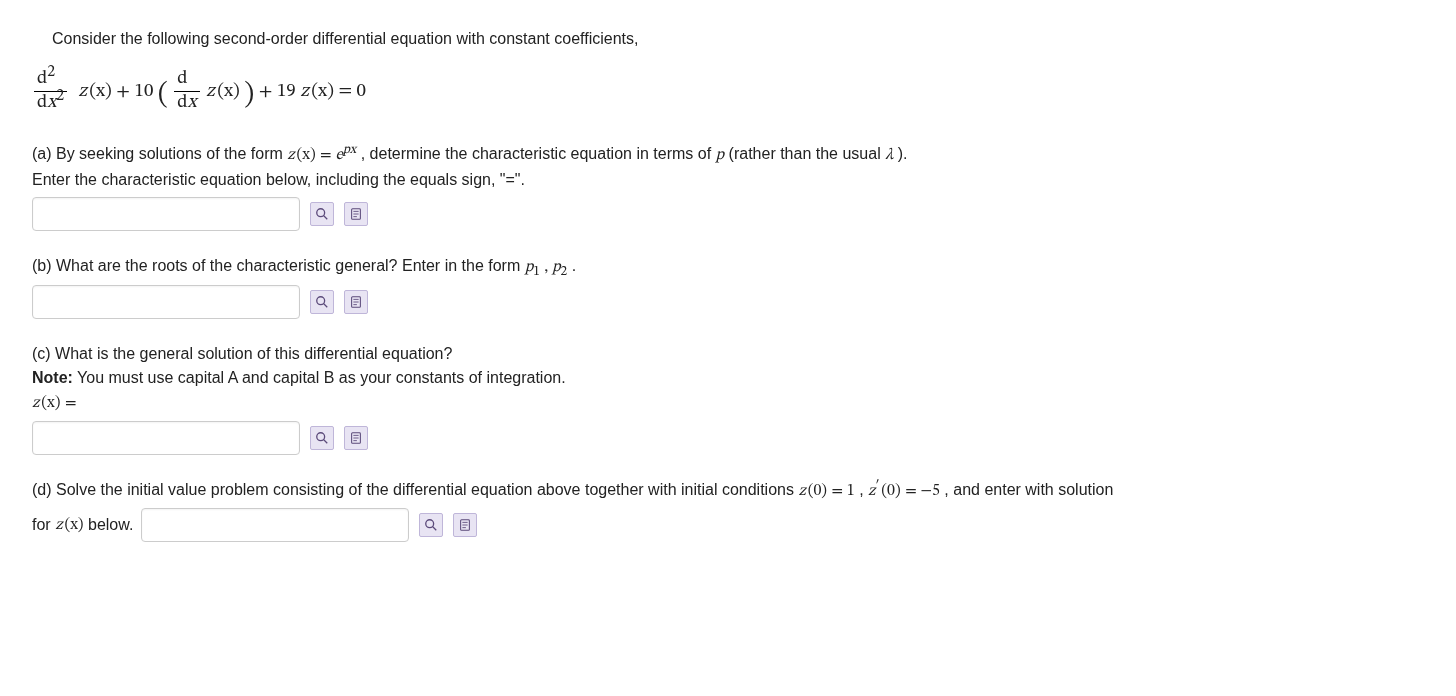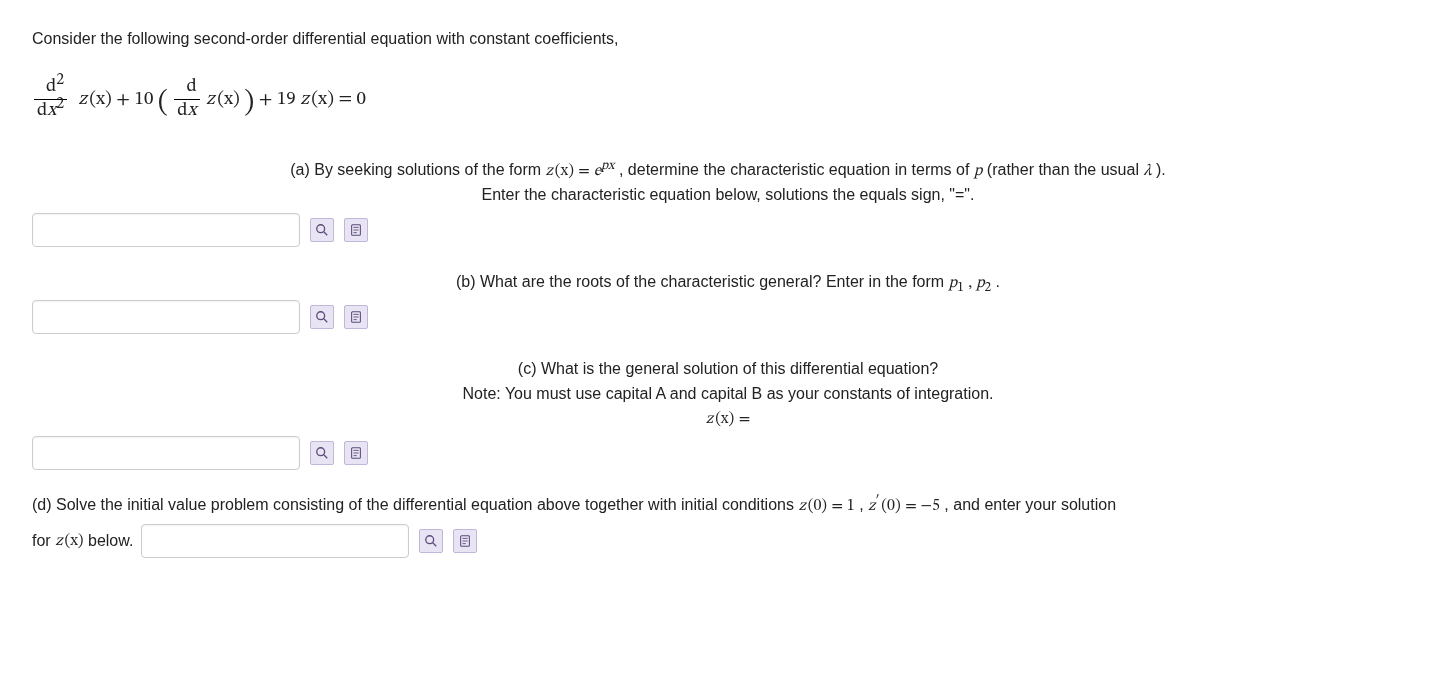--- a/index.html
+++ b/index.html
@@ -8,39 +8,40 @@
     font-family: Arial, Helvetica, sans-serif;
     font-size: 16px;
     color: #222;
     background: #fff;
     line-height: 1.4;
     width: 1456px;
     box-sizing: border-box;
   }
   .para {
     margin-bottom: 16px;
+    margin-left: 20px;
   }
   .eq-display {
     font-family: "Cambria Math", "STIX Two Math", "Times New Roman", serif;
     font-size: 19px;
     margin: 18px 0 28px 0;
   }
   .math {
     font-family: "Cambria Math", "STIX Two Math", "Times New Roman", serif;
     font-style: italic;
   }
   .mathrm {
     font-family: "Cambria Math", "STIX Two Math", "Times New Roman", serif;
     font-style: normal;
   }
   .frac {
     display: inline-block;
     vertical-align: middle;
-    text-align: right;
-    margin: 8px 2px;
+    text-align: left;
+    margin: 0 2px;
   }
   .frac .num {
     display: block;
     border-bottom: 1px solid #000;
     padding: 0 3px;
     line-height: 1.2;
   }
   .frac .den {
     display: block;
     padding: 0 3px;
@@ -76,23 +77,23 @@
     cursor: pointer;
     font-size: 12px;
     color: #5b4a7a;
     user-select: none;
   }
   .iconbtn svg { display:block; }
   .section {
     margin-top: 20px;
     margin-bottom: 8px;
   }
-  .tight { margin-bottom: 2px; text-align: center; }
+  .tight { margin-bottom: 2px; }
   .inline-answer { display:inline-flex; vertical-align: middle; align-items:center; gap:10px; margin-left:8px;}
-  .note-label { font-weight: normal; }
+  .note-label { font-weight: bold; }
 </style>
 </head>
 <body>
 
 <div class="para">
   <span>Consider the following second-order differential equation with constant coefficients,</span>
 </div>
 
 <div class="eq-display">
   <span class="frac">
@@ -124,21 +125,21 @@
   <span class="math">z</span><span class="mathrm"> </span><span class="mathrm">(x)</span>
   <span class="mathrm"> = </span>
   <span class="math">e</span><sup class="math">px</sup>
   <span>, determine the characteristic equation in terms of </span>
   <span class="math">p</span>
   <span> (rather than the usual </span>
   <span class="math">λ</span>
   <span>).</span>
 </div>
 <div class="tight">
-  <span>Enter the characteristic equation below, solutions the equals sign, "=".</span>
+  <span>Enter the characteristic equation below, including the equals sign, "=".</span>
 </div>
 <div class="answer-row">
   <input class="answer" type="text" style="">
   <span class="iconbtn" title="preview">
     <svg width="14" height="14" viewBox="0 0 16 16">
         <circle cx="6.5" cy="6.5" r="4.5" fill="none" stroke="#5b4a7a" stroke-width="1.5"></circle>
         <line x1="10" y1="10" x2="14" y2="14" stroke="#5b4a7a" stroke-width="1.5"></line>
       </svg>
   </span>
   <span class="iconbtn" title="help">
@@ -206,21 +207,21 @@
 
 <div class="section" style="margin-bottom:6px;">
   <span>(d) Solve the initial value problem consisting of the differential equation above together with initial conditions </span>
   <span class="math">z</span><span class="mathrm"> </span><span class="mathrm">(0)</span>
   <span class="mathrm"> = </span>
   <span class="mathrm">1</span>
   <span>, </span>
   <span class="math">z</span><sup class="mathrm">′</sup><span class="mathrm"> </span><span class="mathrm">(0)</span>
   <span class="mathrm"> = </span>
   <span class="mathrm">−5</span>
-  <span>, and enter your solution</span>
+  <span>, and enter with solution</span>
 </div>
 <div style="display:flex;align-items:center;flex-wrap:wrap;gap:0;">
   <span>for </span>
   <span>&nbsp;</span>
   <span class="math">z</span>
     <span class="mathrm"> </span>
     <span class="mathrm">(x)</span>
   <span>&nbsp;</span>
   <span> below.</span>
   <span class="inline-answer">

